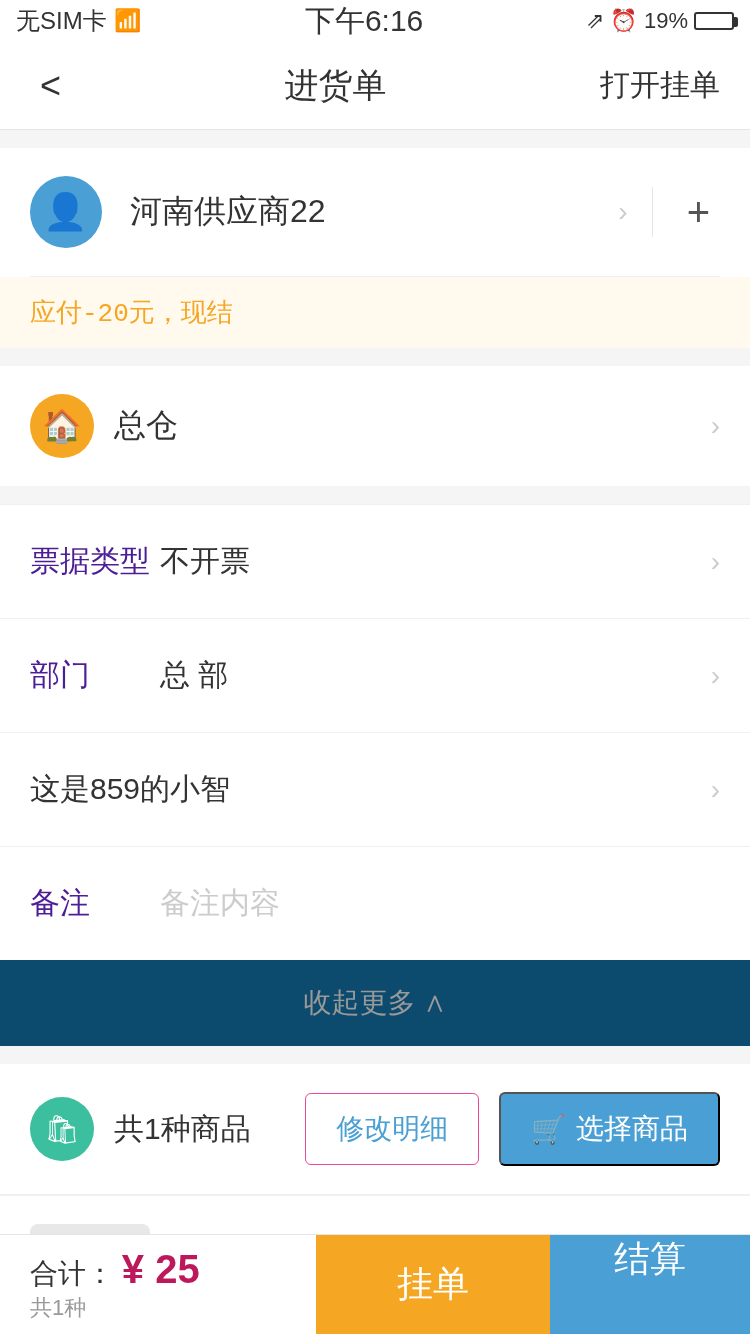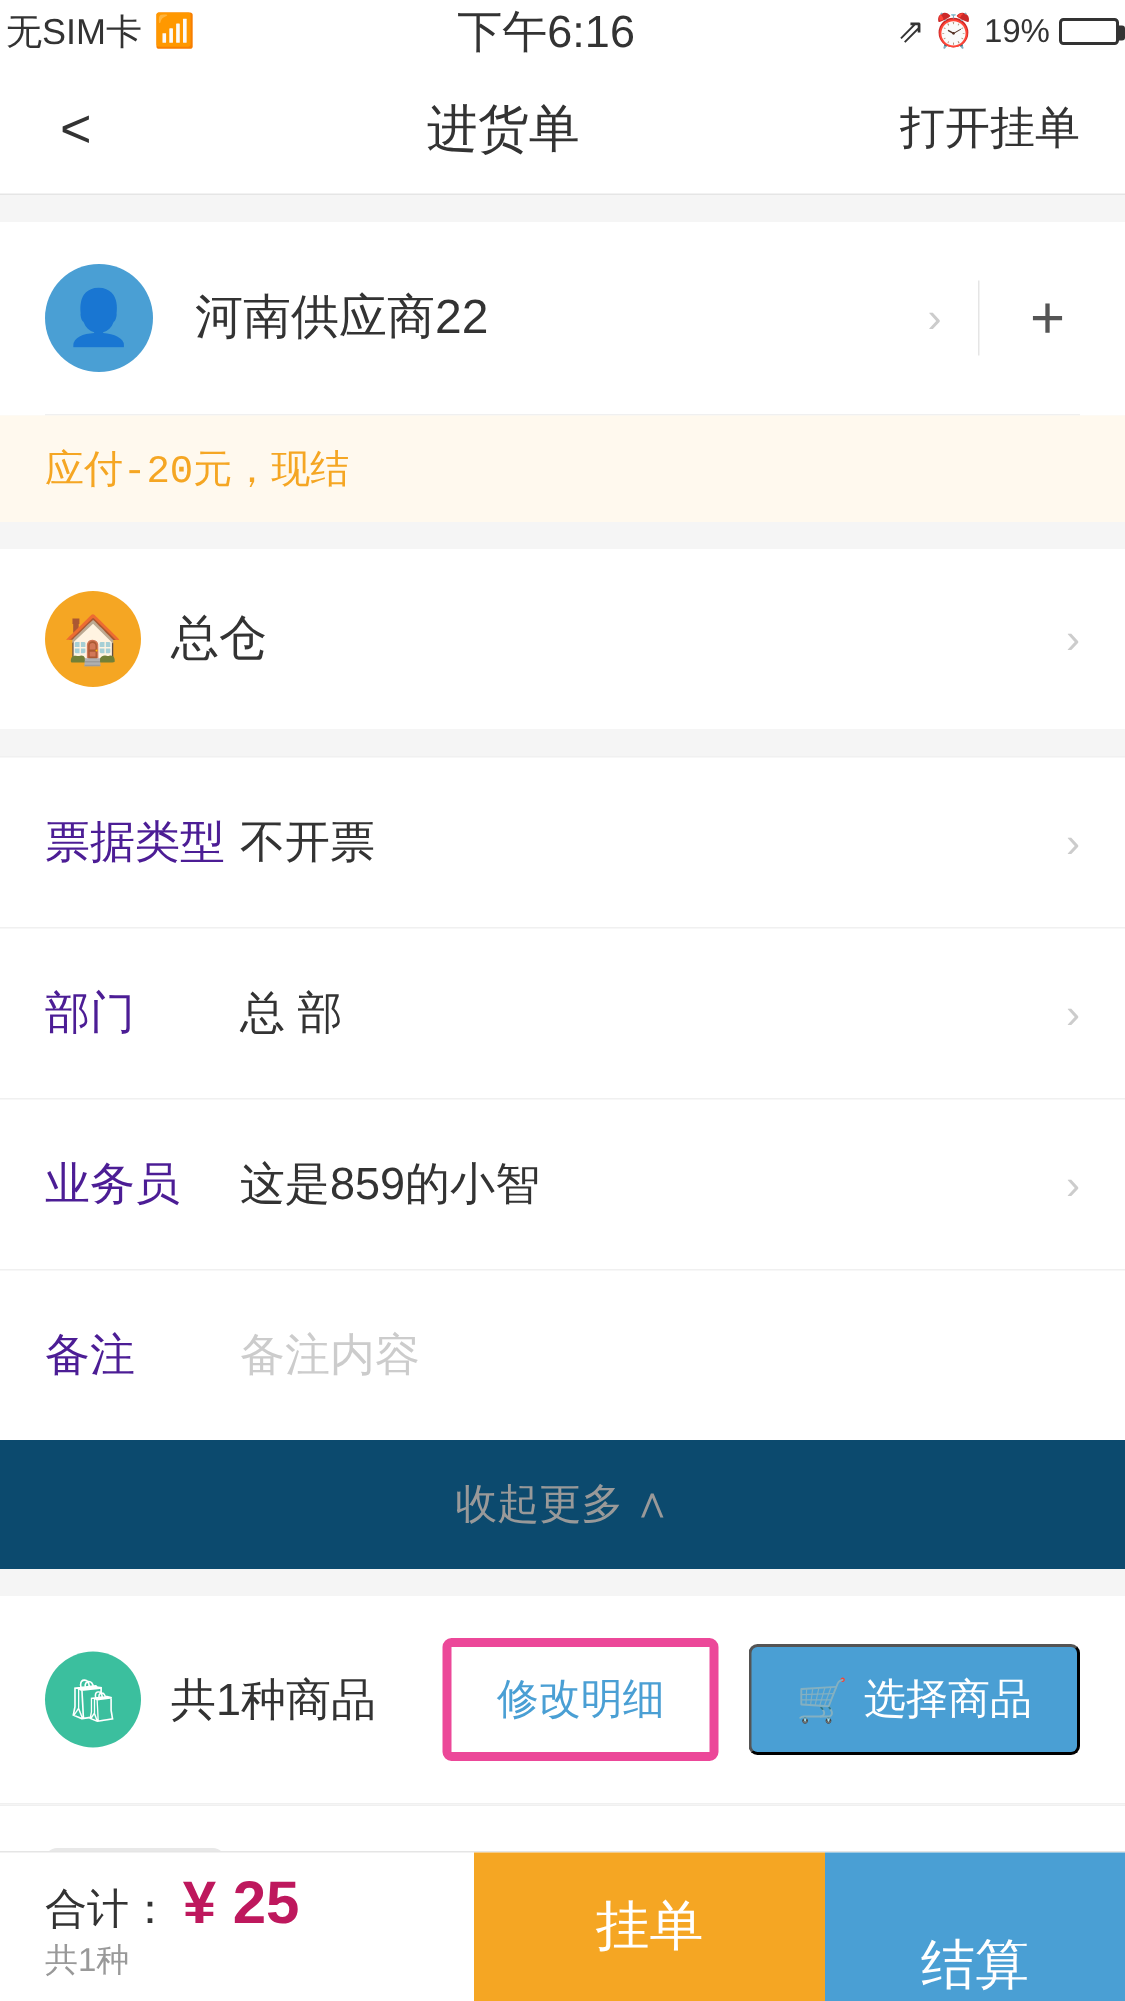--- a/index.html
+++ b/index.html
@@ -13,21 +13,21 @@
       color: #333;
     }
 
     
     .status-bar {
       background: #fff;
       height: 42px;
       display: flex;
       align-items: center;
       justify-content: space-between;
-      padding: 0 4px;
+      padding: 0 16px;
       font-size: 24px;
       color: #333;
     }
     .status-left { display: flex; align-items: center; gap: 8px; }
     .status-center { font-size: 30px; font-weight: 500; }
     .status-right { display: flex; align-items: center; gap: 6px; font-size: 22px; }
     .battery-icon {
       display: inline-block;
       width: 40px; height: 18px;
       border: 2px solid #333;
@@ -207,21 +207,21 @@
       color: #fff;
       font-size: 28px;
       flex-shrink: 0;
     }
     .product-count {
       flex: 1;
       font-size: 30px;
       color: #333;
     }
     .btn-outline {
-      border: 6px solid #ec4899;
+      border: 1px solid #ec4899;
       color: #4a9fd4;
       background: #fff;
       padding: 16px 30px;
       border-radius: 6px;
       font-size: 28px;
       cursor: pointer;
     }
     .btn-blue {
       background: #4a9fd4;
       color: #fff;
@@ -312,21 +312,21 @@
       cursor: pointer;
       flex-shrink: 0;
     }
     .btn-settle {
       width: 200px;
       height: 100px;
       background: #4a9fd4;
       color: #fff;
       font-size: 36px;
       display: flex;
-      align-items: flex-end;
+      align-items: flex-start;
       justify-content: center;
       cursor: pointer;
       flex-shrink: 0;
     }
 
     .wifi-icon { font-size: 22px; }
   </style>
 </head>
 <body>
 
@@ -388,21 +388,20 @@
   <span class="chevron-right">›</span>
 </div>
 
 <div class="form-row">
   <span class="form-label">部门</span>
   <span class="form-value">总 部</span>
   <span class="chevron-right">›</span>
 </div>
 
 <div class="form-row">
-  <span class="form-label">业务员</span>
   <span class="form-value">这是859的小智</span>
   <span class="chevron-right">›</span>
 </div>
 
 <div class="form-row">
   <span class="form-label">备注</span>
   <span class="form-value placeholder">备注内容</span>
 </div>
 
 <div class="collapse-bar">

